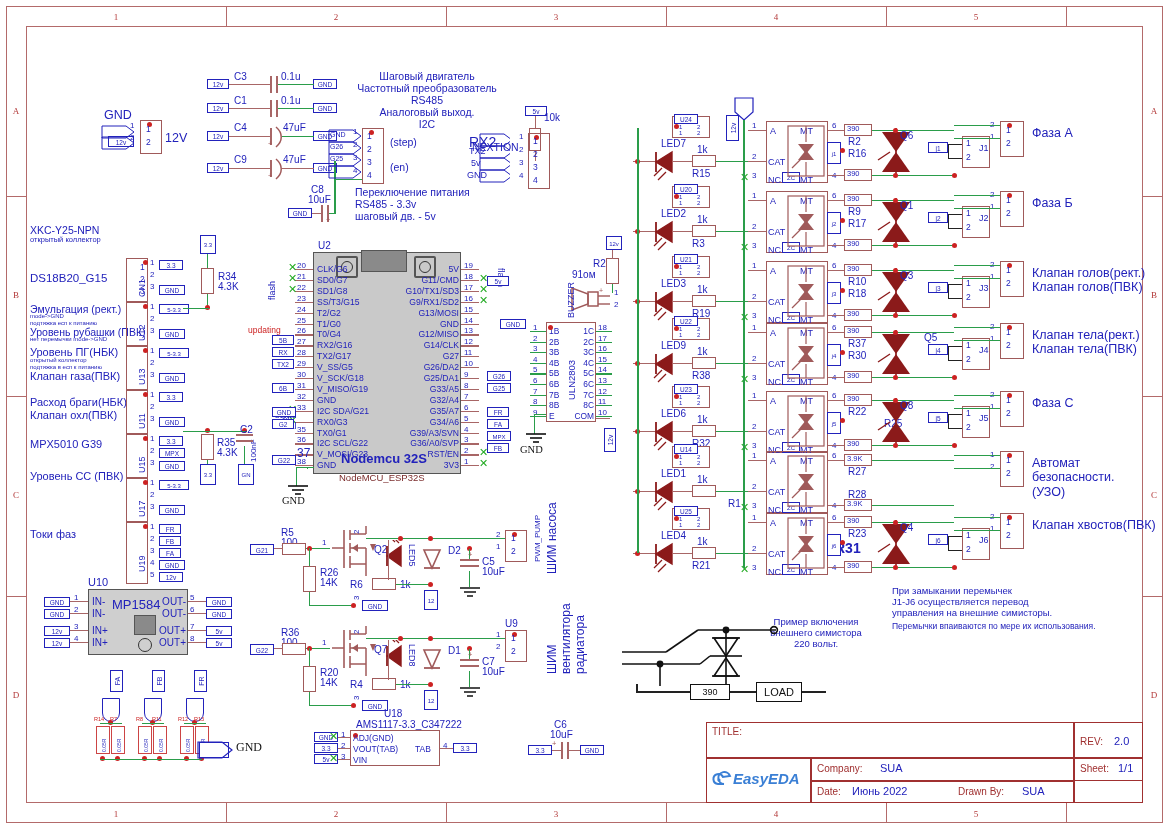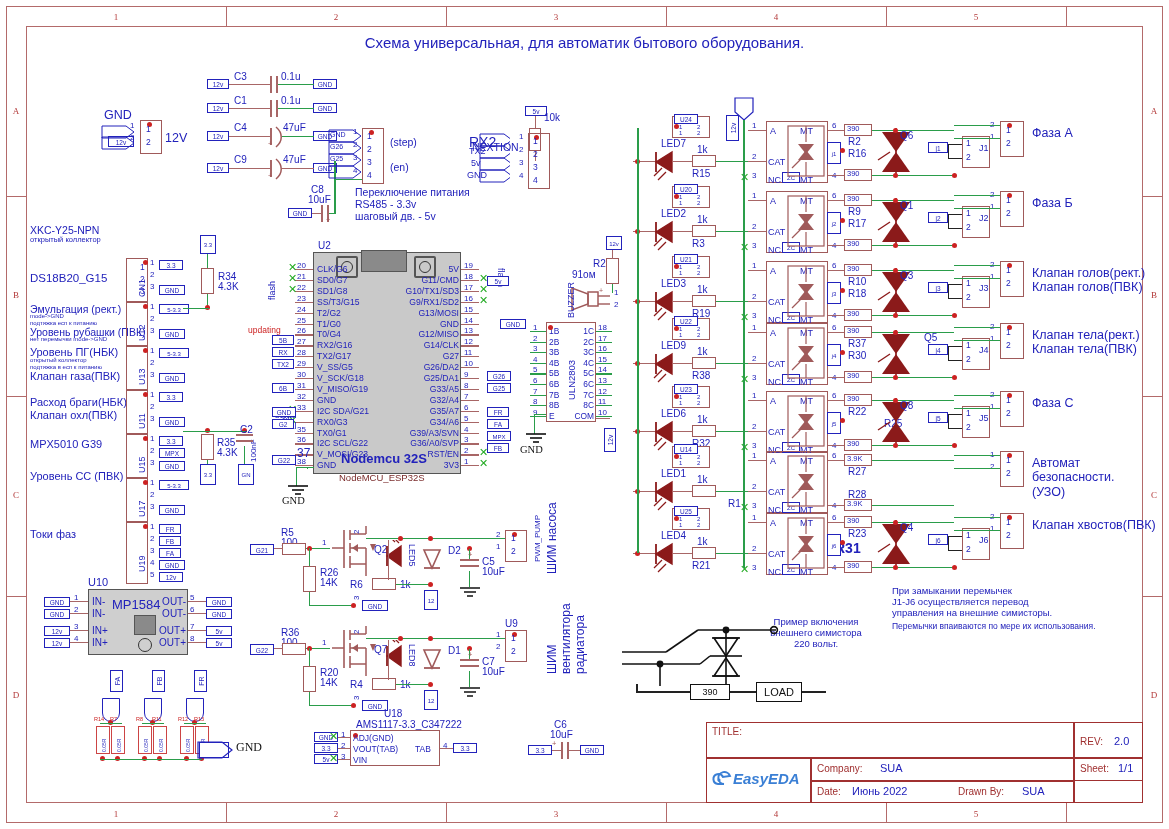--- a/index.html
+++ b/index.html
@@ -84,23 +84,20 @@
 
   <div class="abs refmark" style="left:8px;top:106px;width:16px;">A</div>
   <div class="abs refmark" style="left:8px;top:290px;width:16px;">B</div>
   <div class="abs refmark" style="left:8px;top:490px;width:16px;">C</div>
   <div class="abs refmark" style="left:8px;top:690px;width:16px;">D</div>
   <div class="abs refmark" style="left:1146px;top:106px;width:16px;">A</div>
   <div class="abs refmark" style="left:1146px;top:290px;width:16px;">B</div>
   <div class="abs refmark" style="left:1146px;top:490px;width:16px;">C</div>
   <div class="abs refmark" style="left:1146px;top:690px;width:16px;">D</div>
 
-  <div class="abs" style="left:0;top:34px;width:1169px;text-align:center;">
-    <span class="title-main">Схема универсальная, для автоматик бытового оборудования.</span>
-  </div>
 
   <div class="abs tb" style="left:104px;top:108px;">GND</div>
   <div class="abs netlbl" style="left:108px;top:136px;width:26px;height:11px;line-height:11px;">12v</div>
   <svg class="abs" style="left:100px;top:120px;" width="48" height="34">
     <path d="M2,6 L26,6 L34,12 L26,18 L2,18 Z" fill="none" stroke="#2222bb" stroke-width="1"></path>
     <path d="M2,17 L26,17 L34,23 L26,29 L2,29 Z" fill="none" stroke="#2222bb" stroke-width="1"></path>
   </svg>
   <div class="abs box" style="left:140px;top:120px;width:22px;height:34px;"></div>
   <div class="abs junc" style="left:147px;top:122px;"></div>
   <div class="abs pinno" style="left:130px;top:121px;">1</div>
@@ -154,20 +151,25 @@
   <div class="abs t" style="left:311px;top:184px;font-size:10px;">C8</div>
   <div class="abs t" style="left:308px;top:194px;font-size:10px;">10uF</div>
   <div class="abs netlbl" style="left:288px;top:208px;width:24px;height:10px;line-height:10px;">GND</div>
   <div class="abs wireR" style="left:312px;top:213px;width:9px;height:1.4px;"></div>
   <div class="abs wireR" style="left:321px;top:205px;width:1.6px;height:17px;"></div>
   <div class="abs wireR" style="left:327px;top:205px;width:1.6px;height:17px;"></div>
   <div class="abs tsm" style="left:326px;top:216px;color:#a05a5a;">+</div>
   <div class="abs wireG" style="left:329px;top:213px;width:6px;height:1.4px;"></div>
   <div class="abs wireG" style="left:334px;top:161px;width:1.6px;height:53px;"></div>
 
+  <div class="abs t" style="left:352px;top:70px;text-align:center;width:150px;">Шаговый двигатель
+Частотный преобразователь
+RS485
+Аналоговый выход.
+I2C</div>
   <svg class="abs" style="left:327px;top:128px;" width="44" height="62">
     <path d="M2,2 L26,2 L34,8 L26,14 L2,14 Z" fill="none" stroke="#2222bb" stroke-width="1"></path>
     <path d="M2,14 L26,14 L34,20 L26,26 L2,26 Z" fill="none" stroke="#2222bb" stroke-width="1"></path>
     <path d="M2,26 L26,26 L34,32 L26,38 L2,38 Z" fill="none" stroke="#2222bb" stroke-width="1"></path>
     <path d="M2,38 L26,38 L34,44 L26,50 L2,50 Z" fill="none" stroke="#2222bb" stroke-width="1"></path>
   </svg>
   <div class="abs ttiny" style="left:330px;top:131px;font-size:7px;">GND</div>
   <div class="abs ttiny" style="left:330px;top:143px;font-size:7px;">G26</div>
   <div class="abs ttiny" style="left:330px;top:155px;font-size:7px;">G25</div>
   <div class="abs box" style="left:362px;top:128px;width:22px;height:56px;"></div>

